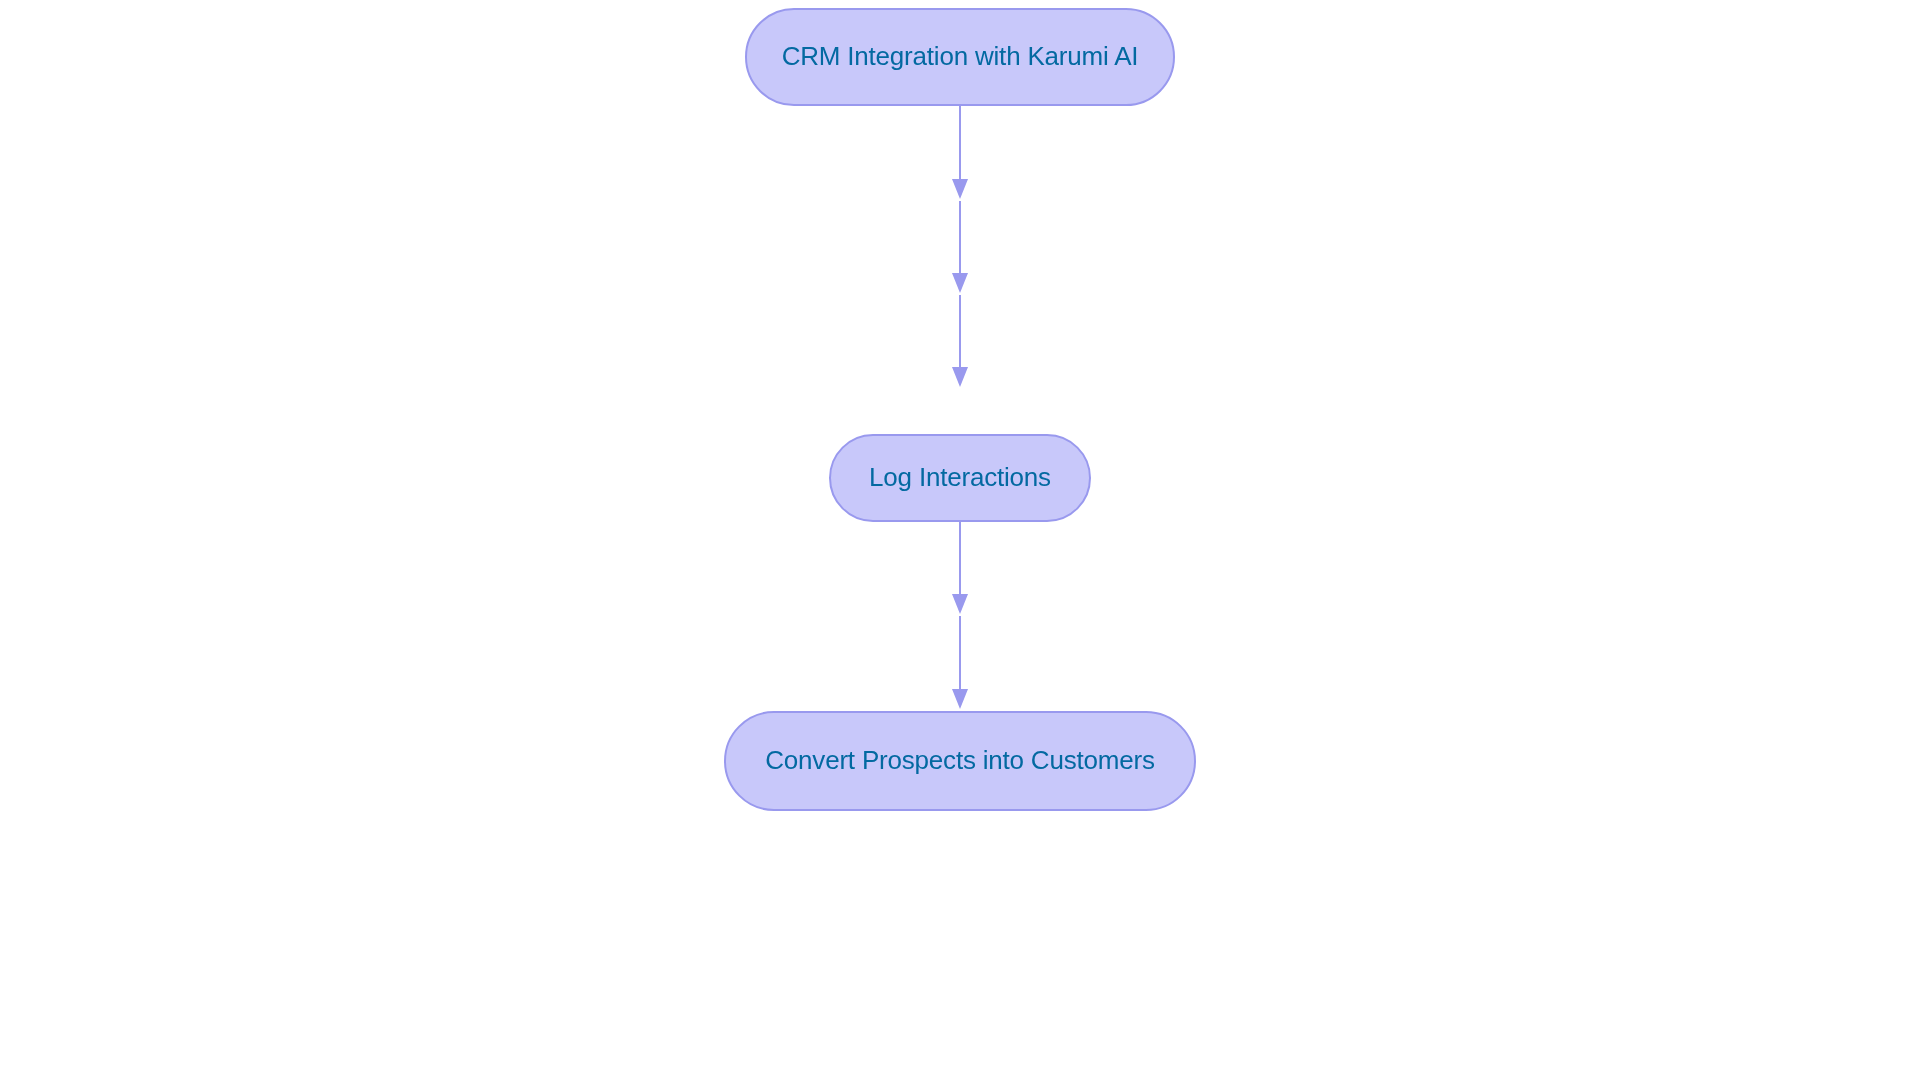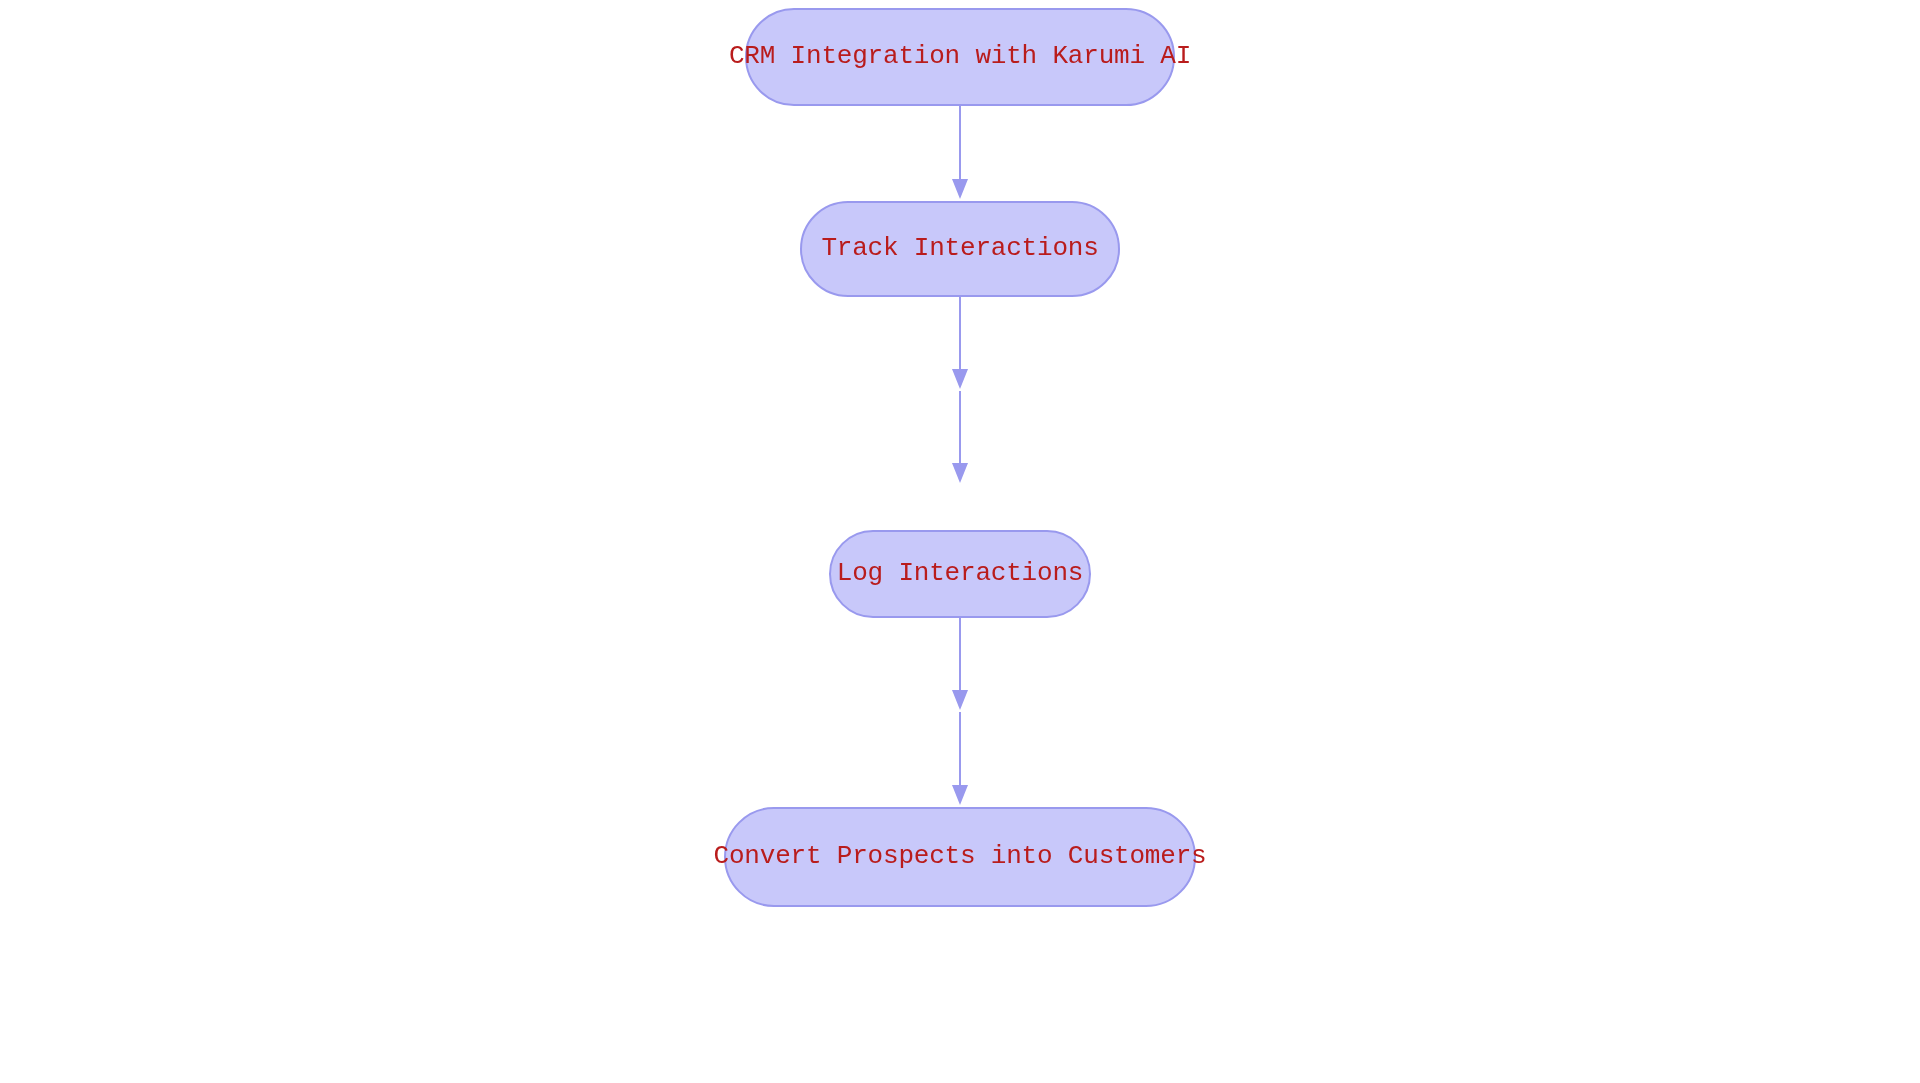--- a/index.html
+++ b/index.html
@@ -33,26 +33,26 @@
     align-items: center;
   }
 
   
   .node {
     position: relative;
     box-sizing: border-box;
     background: #c8c8fa;
     border: 2px solid #9999ee;
     border-radius: 9999px;
-    color: #b91c1c;
+    color: #0369a1;
     display: flex;
     align-items: center;
     justify-content: center;
     text-align: center;
-    font-family: Liberation Mono, monospace;
+    font-family: Liberation Sans, sans-serif;
     font-size: 26px;
     font-weight: 400;
     line-height: 1.2;
     letter-spacing: -0.2px;
     white-space: nowrap;
     flex: 0 0 auto;
   }
 
   .node-label {
     display: block;
@@ -112,23 +112,20 @@
       <span class="node-label">CRM Integration with Karumi AI</span>
     </div>
 
     <div class="connector c0">
       <svg viewBox="0 0 22 95" preserveAspectRatio="none">
         <line class="edge-line" x1="11" y1="0" x2="11" y2="76"></line>
         <polygon class="edge-head" points="11,93 3,73 19,73"></polygon>
       </svg>
     </div>
 
-    <div class="node n1">
-      <span class="node-label">Track Interactions</span>
-    </div>
 
     <div class="connector c1">
       <svg viewBox="0 0 22 94" preserveAspectRatio="none">
         <line class="edge-line" x1="11" y1="0" x2="11" y2="75"></line>
         <polygon class="edge-head" points="11,92 3,72 19,72"></polygon>
       </svg>
     </div>
 
 
     <div class="connector c2">

